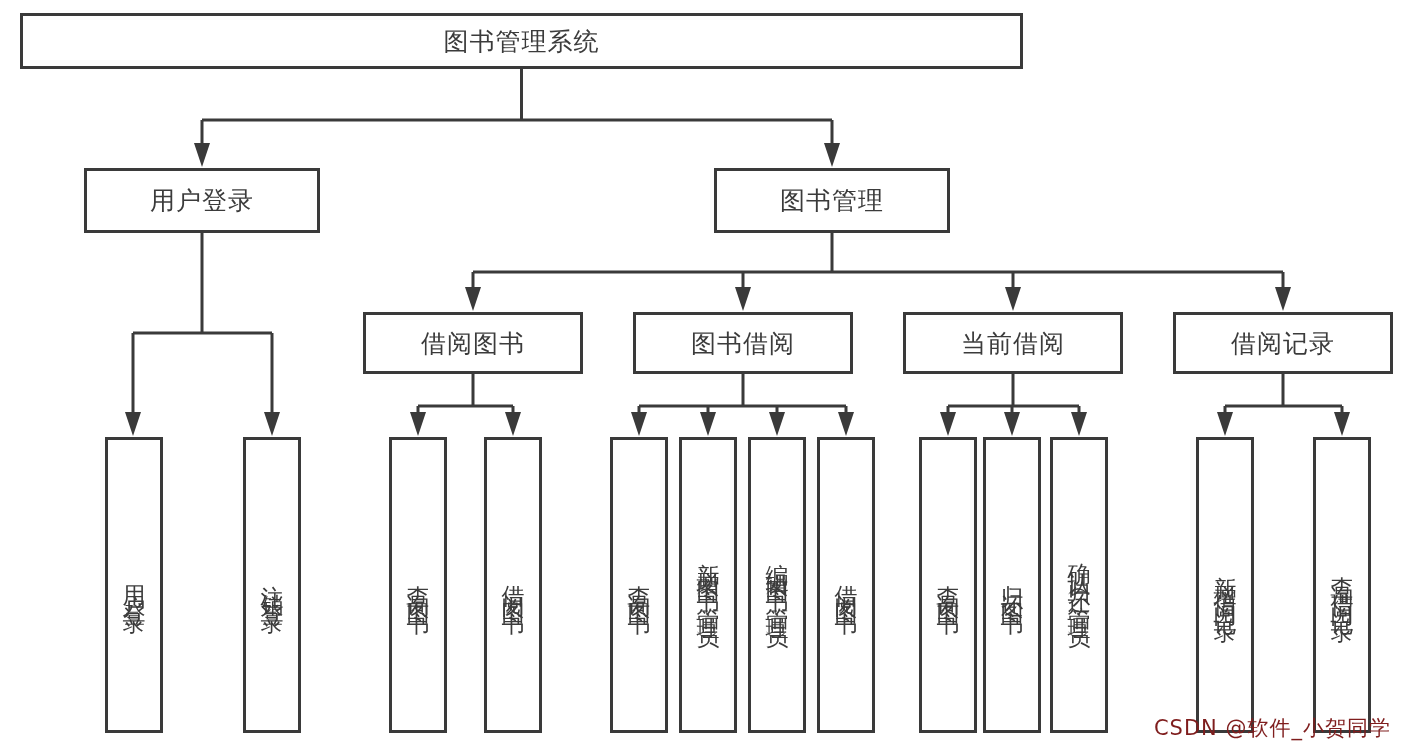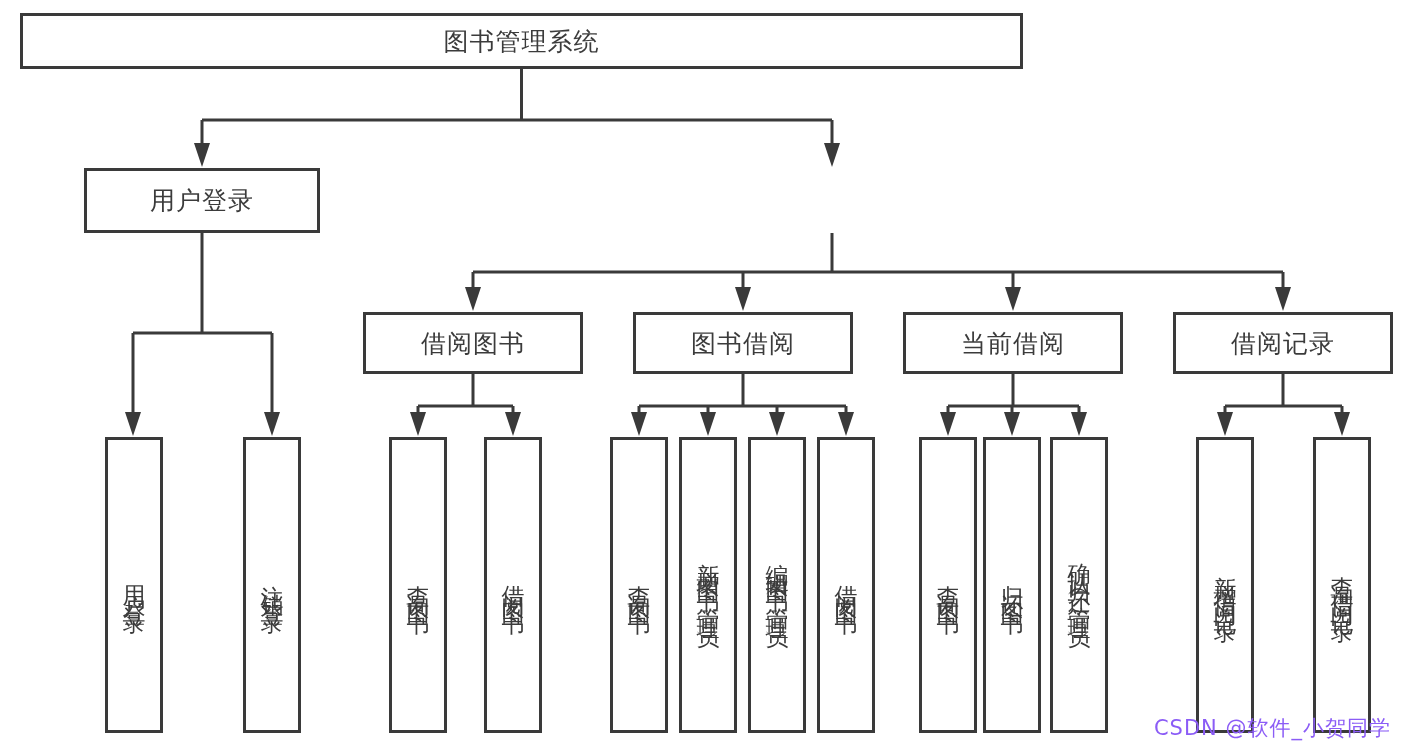--- a/index.html
+++ b/index.html
@@ -55,21 +55,21 @@
     letter-spacing: 9px;
     color: #3b3b3b;
     white-space: nowrap;
   }
 
   .watermark {
     position: absolute;
     top: 714px;
     right: 14px;
     font-size: 21px;
-    color: #8b5cf6;
+    color: #7f1d1d;
     letter-spacing: 1px;
     white-space: nowrap;
     z-index: 5;
   }
 </style>
 </head>
 <body>
 
 <div class="canvas">
 
@@ -109,20 +109,21 @@
       <polygon points="1004,412 1020,412 1012,436"></polygon>
       <polygon points="1071,412 1087,412 1079,436"></polygon>
       <polygon points="1217,412 1233,412 1225,436"></polygon>
       <polygon points="1334,412 1350,412 1342,436"></polygon>
     </g>
   </svg>
 
   <div class="hbox" style="left:20px; top:13px; width:1003px; height:56px;">图书管理系统</div>
 
   <div class="hbox" style="left:84px; top:168px; width:236px; height:65px;">用户登录</div>
+  <div class="hbox" style="left:714px; top:168px; width:236px; height:65px;">图书管理</div>
 
   <div class="hbox" style="left:363px; top:312px; width:220px; height:62px;">借阅图书</div>
   <div class="hbox" style="left:903px; top:312px; width:220px; height:62px;">当前借阅</div>
   <div class="hbox" style="left:633px; top:312px; width:220px; height:62px;">图书借阅</div>
   <div class="hbox" style="left:1173px; top:312px; width:220px; height:62px;">借阅记录</div>
 
   <div class="vbox" style="left:105px;">
     <span class="vtext">用户登录</span>
   </div>
   <div class="vbox" style="left:243px;">

